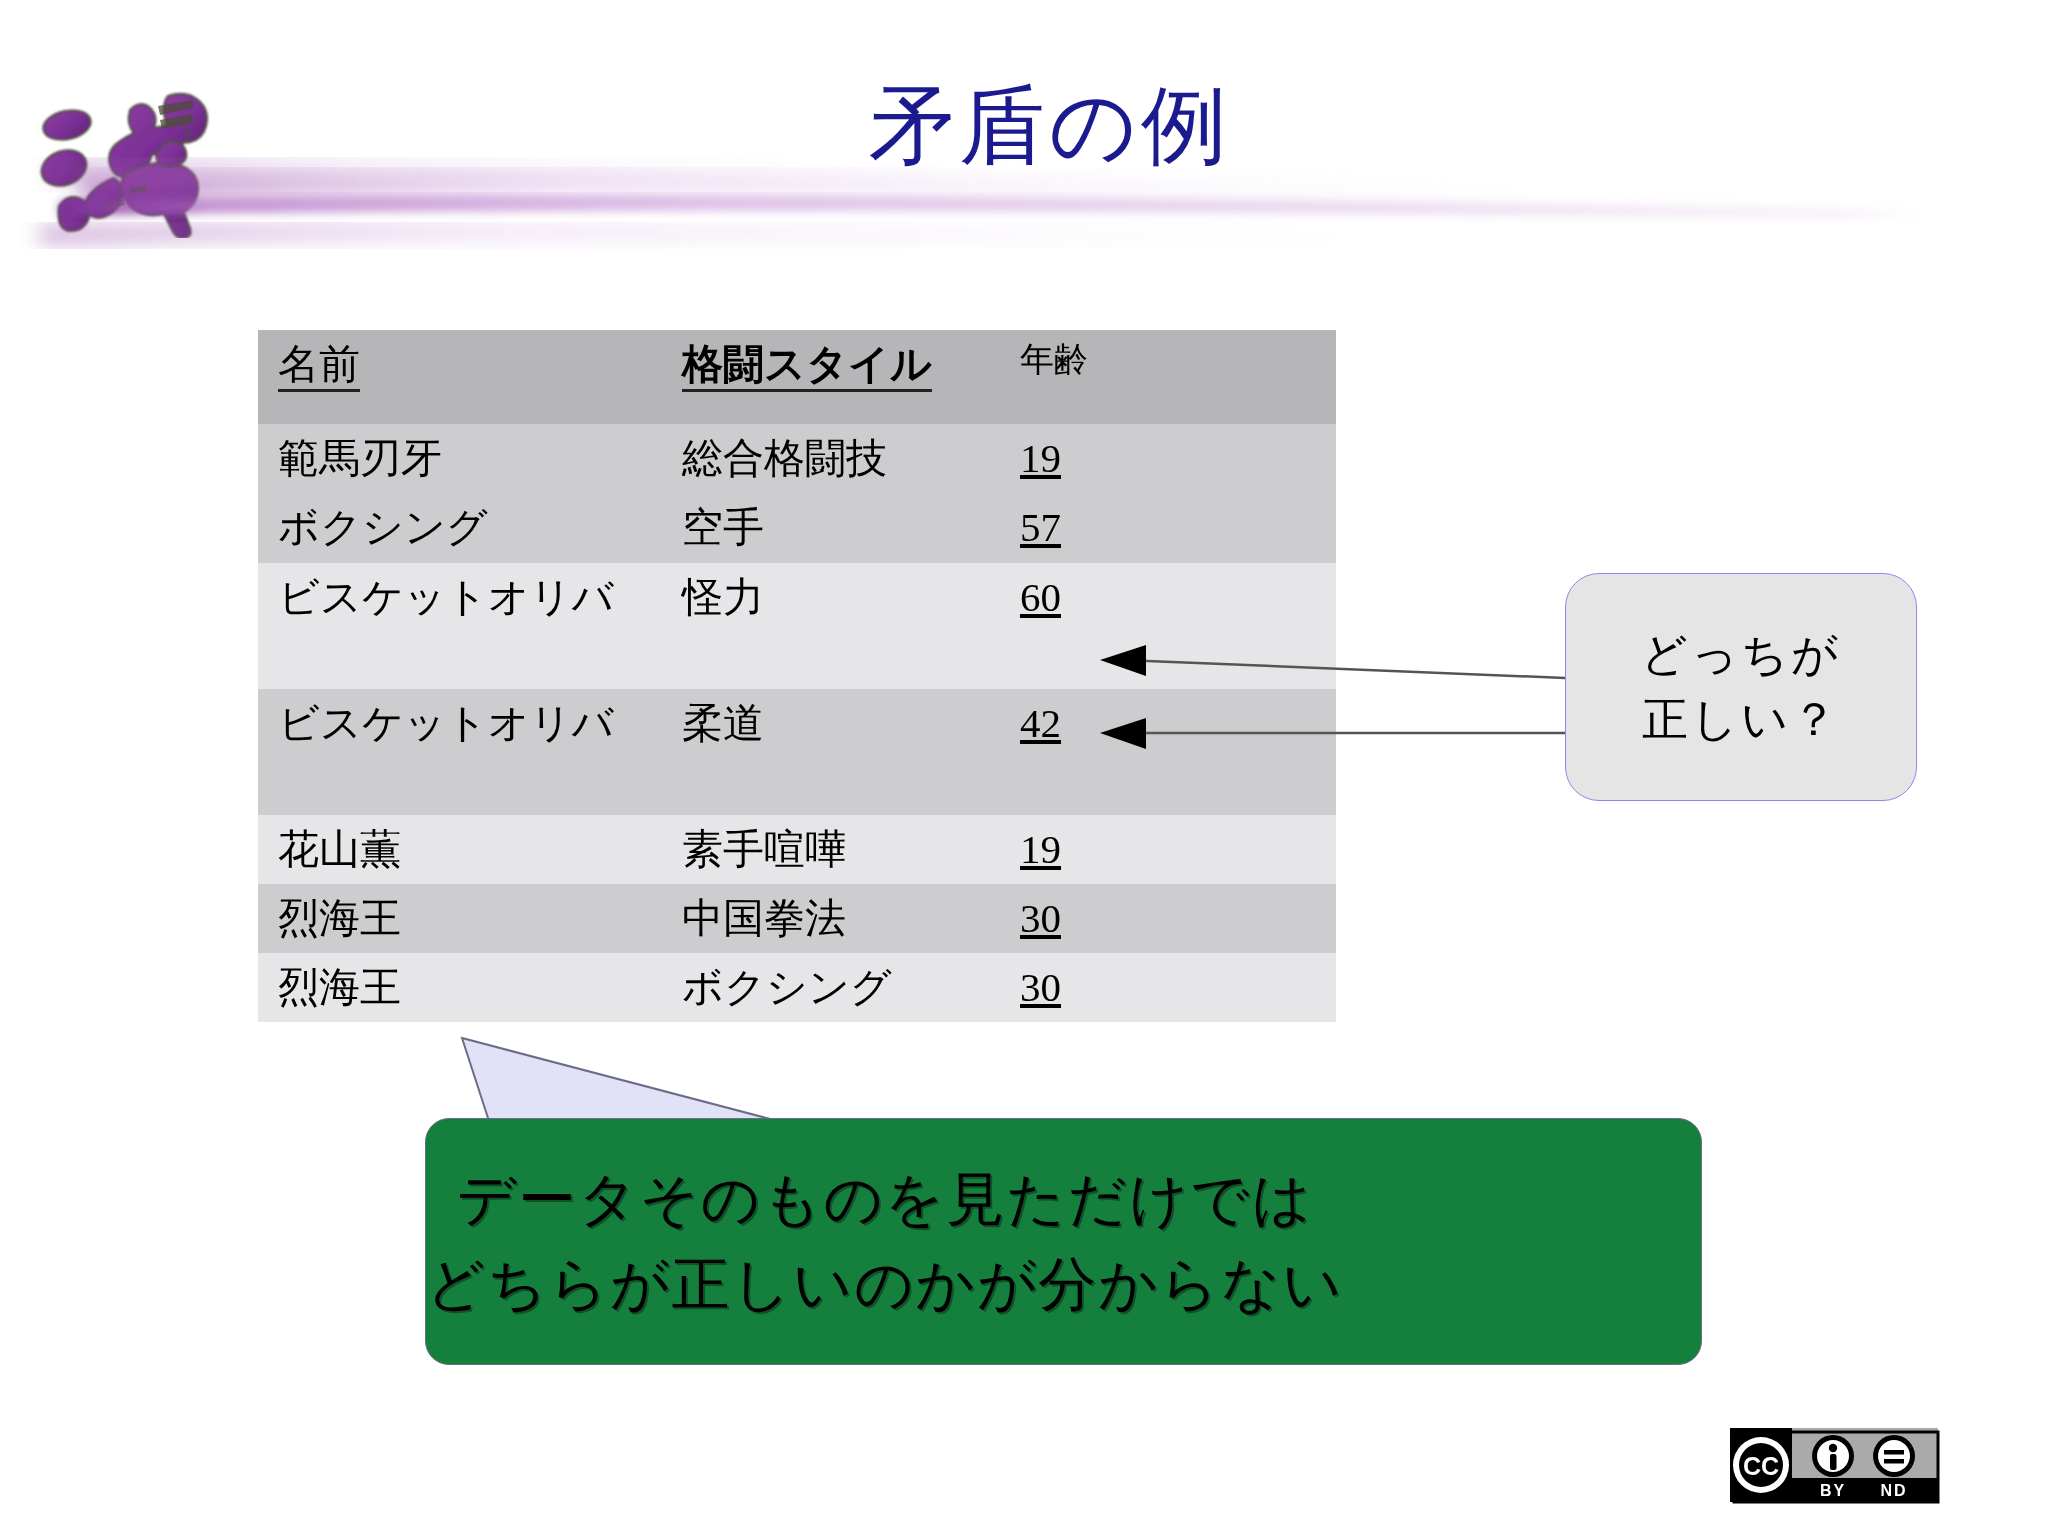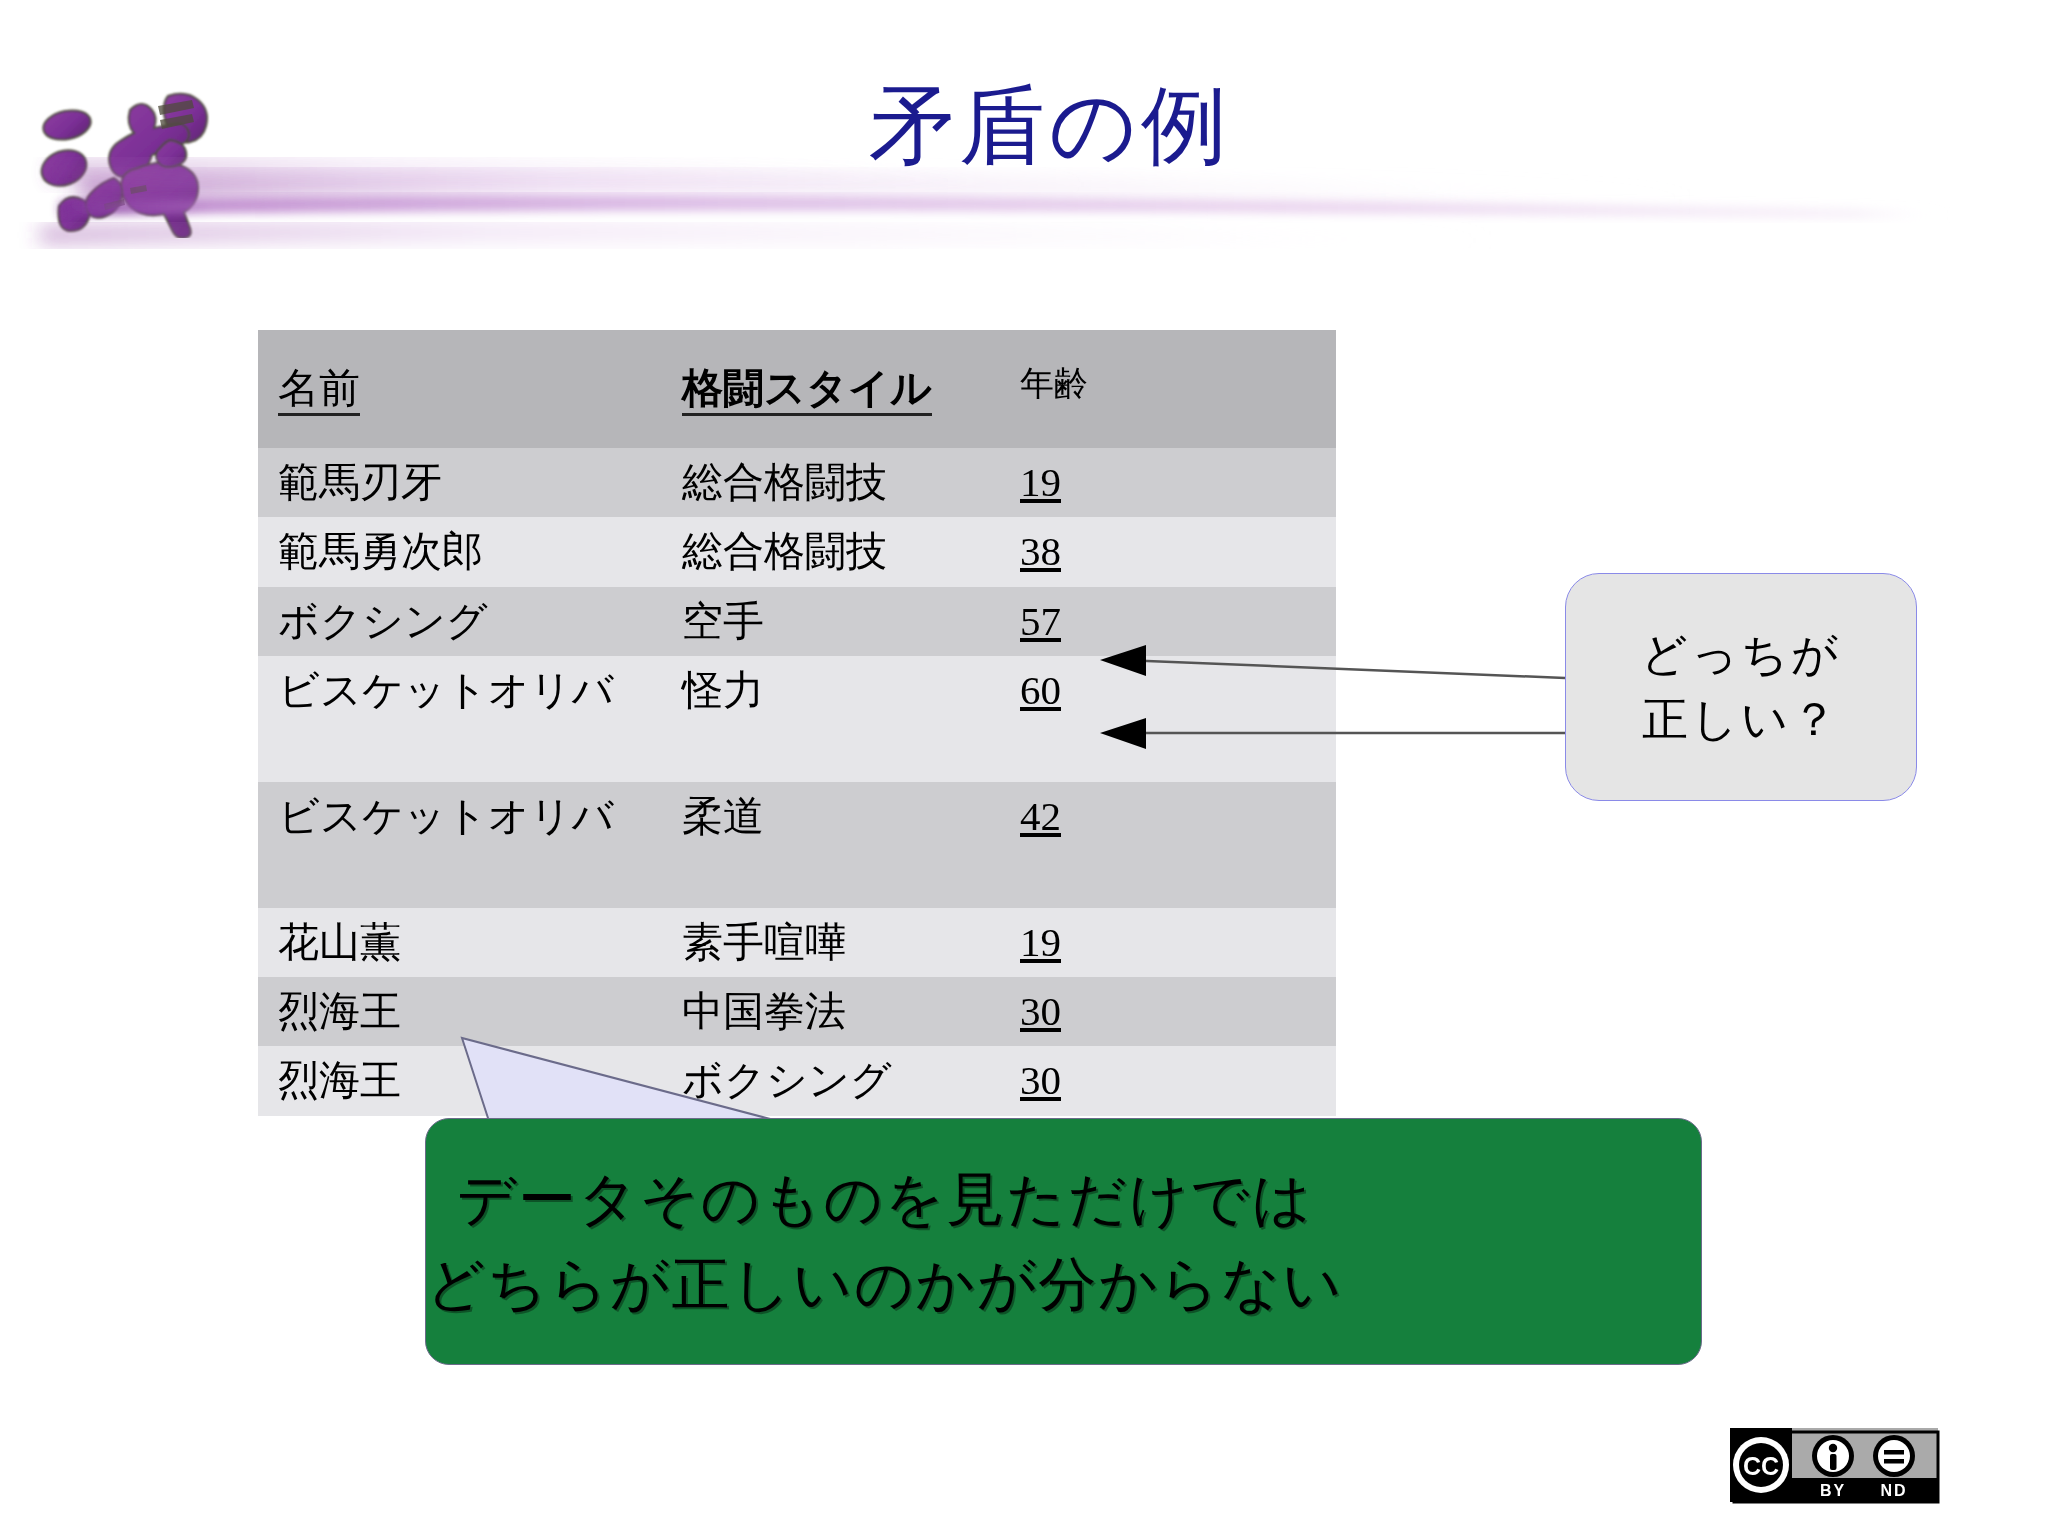--- a/index.html
+++ b/index.html
@@ -43,21 +43,21 @@
   .tbl th,.tbl td{
     padding:8px 0 8px 20px;
     font-size:41px;
     line-height:1.30;
     color:#000;
     vertical-align:top;
     text-align:left;
     font-weight:400;
     font-family:"Liberation Serif","DejaVu Serif",serif;
   }
-  .tbl thead th{background:#b6b6b9;height:78px;padding-top:32px;}
+  .tbl thead th{background:#b6b6b9;height:78px;padding-top:8px;}
   .tbl thead th span.ul{border-bottom:3px solid #222;padding-bottom:2px;}
   .tbl thead th.h-style span.ul{font-weight:bold;}
   .tbl thead th.h-age{font-size:34px;padding-left:6px;}
   .tbl tbody tr.odd td{background:#cdcdd0;}
   .tbl tbody tr.even td{background:#e6e6e9;}
   .tbl td.c-age-cell{padding-left:6px;text-decoration:underline;}
   .tbl td.tall{height:110px;}
   .red{color:#ff0000;font-weight:bold;}
 
   
@@ -179,25 +179,20 @@
         <th class="h-style"><span class="ul">格闘スタイル</span></th>
         <th class="h-age"><span>年齢</span></th>
       </tr>
     </thead>
     <tbody>
       <tr class="odd">
         <td>範馬刃牙</td>
         <td>総合格闘技</td>
         <td class="c-age-cell">19</td>
       </tr>
-      <tr class="even">
-        <td>範馬勇次郎</td>
-        <td>総合格闘技</td>
-        <td class="c-age-cell">38</td>
-      </tr>
       <tr class="odd">
         <td>ボクシング</td>
         <td>空手</td>
         <td class="c-age-cell">57</td>
       </tr>
       <tr class="even">
         <td class="tall">ビスケットオリバ</td>
         <td class="tall">怪力</td>
         <td class="tall c-age-cell red">60</td>
       </tr>

